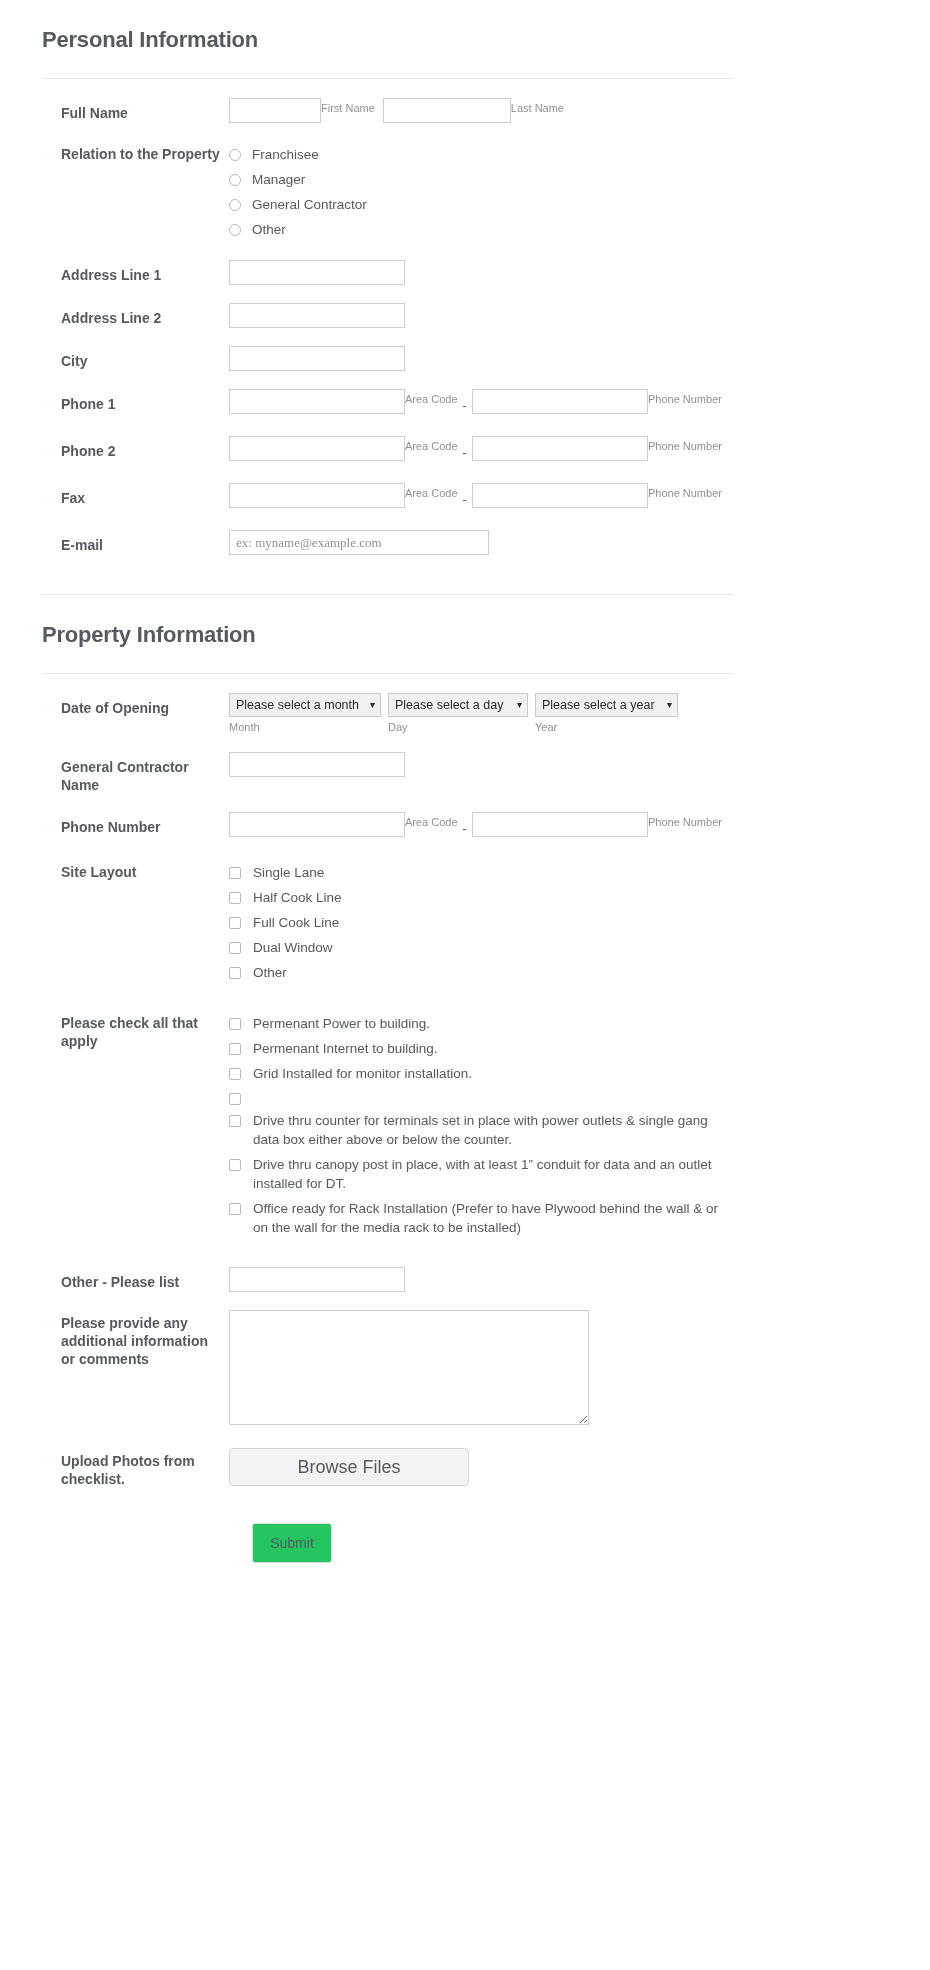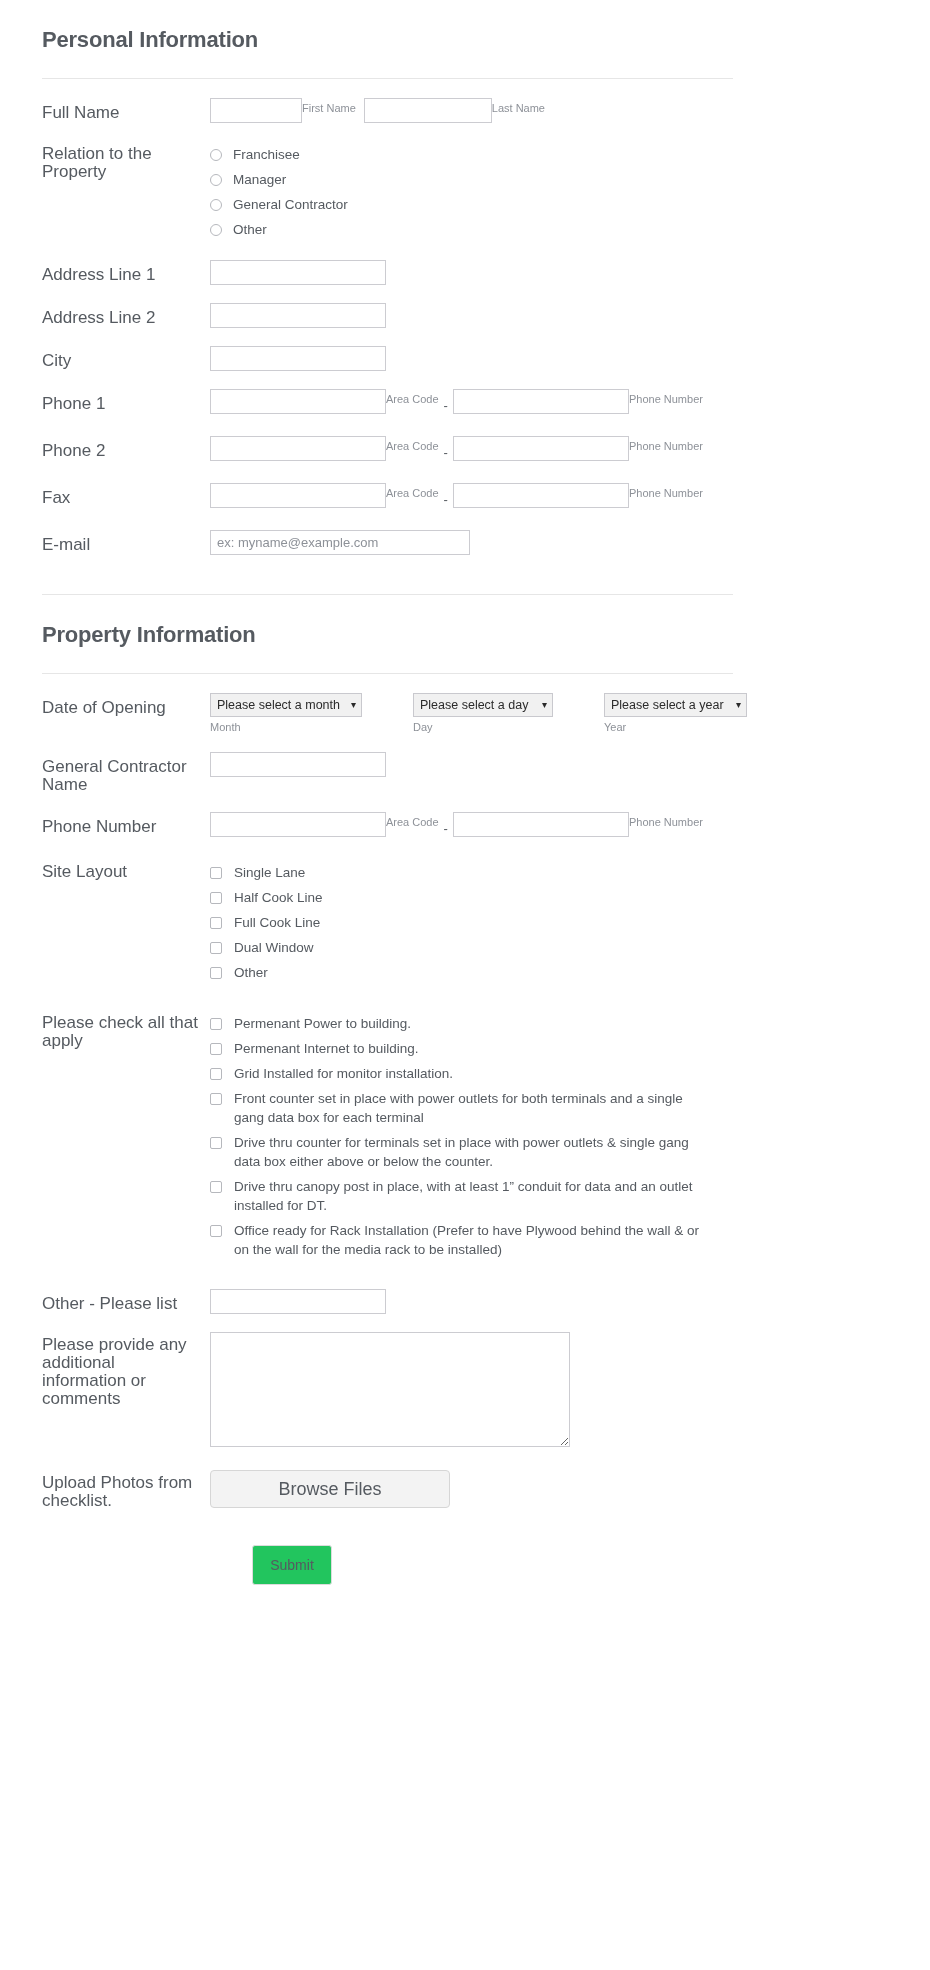--- a/index.html
+++ b/index.html
@@ -48,41 +48,42 @@
 
   
   .row {
     display: flex;
     align-items: flex-start;
     padding: 9px 0 9px 0;
   }
   .row-label {
     width: 168px;
     flex: 0 0 168px;
-    font-size: 17px;
-    font-weight: normal;
+    font-size: 14px;
+    font-weight: bold;
     color: #555a60;
     line-height: 18px;
     padding-top: 6px;
     box-sizing: border-box;
     padding-right: 8px;
+    margin-left: 19px;
   }
   .row-label.tall { padding-top: 4px; }
   .row-field {
     flex: 1 1 auto;
     min-width: 0;
   }
 
   
   .txt {
     height: 25px;
     border: 1px solid #ccccd1;
     background: #ffffff;
     box-sizing: border-box;
-    font-family: Liberation Sans, sans-serif;
+    font-family: Liberation Serif, serif;
     font-size: 13px;
     color: #555a60;
     padding: 2px 6px;
     outline: none;
     border-radius: 0;
   }
   .txt::placeholder { color: #8d9198; opacity: 1; }
   .w-name { width: 92px; }
   .w-full { width: 176px; }
   .w-area { width: 176px; }
@@ -138,21 +139,21 @@
     box-sizing: border-box;
   }
   .choice-text {
     font-size: 13.5px;
     color: #555a60;
     line-height: 19px;
   }
   .choice-wide .choice-text { max-width: 470px; }
 
   
-  .select-row { display: flex; align-items: flex-start; gap: 44px; }
+  .select-row { display: flex; align-items: flex-start; }
   .sel-cell { display: flex; flex-direction: column; margin-right: 7px; }
   select.sel {
     appearance: none;
     -webkit-appearance: none;
     -moz-appearance: none;
     border: 1px solid #c9c9ce;
     background: #f1f1f1;
     font-family: "Liberation Sans", sans-serif;
     font-size: 12.5px;
     color: #2b2b2b;
@@ -462,21 +463,20 @@
           <label class="choice">
             <span class="check-mark"></span>
             <span class="choice-text">Permenant Internet to building.</span>
           </label>
           <label class="choice">
             <span class="check-mark"></span>
             <span class="choice-text">Grid Installed for monitor installation.</span>
           </label>
           <label class="choice">
             <span class="check-mark"></span>
-            <span class="choice-text">Front counter set in place with power outlets for both terminals and a single gang data box for each terminal</span>
           </label>
           <label class="choice">
             <span class="check-mark"></span>
             <span class="choice-text">Drive thru counter for terminals set in place with power outlets &amp; single gang data box either above or below the counter.</span>
           </label>
           <label class="choice">
             <span class="check-mark"></span>
             <span class="choice-text">Drive thru canopy post in place, with at least 1” conduit for data and an outlet installed for DT.</span>
           </label>
           <label class="choice">

